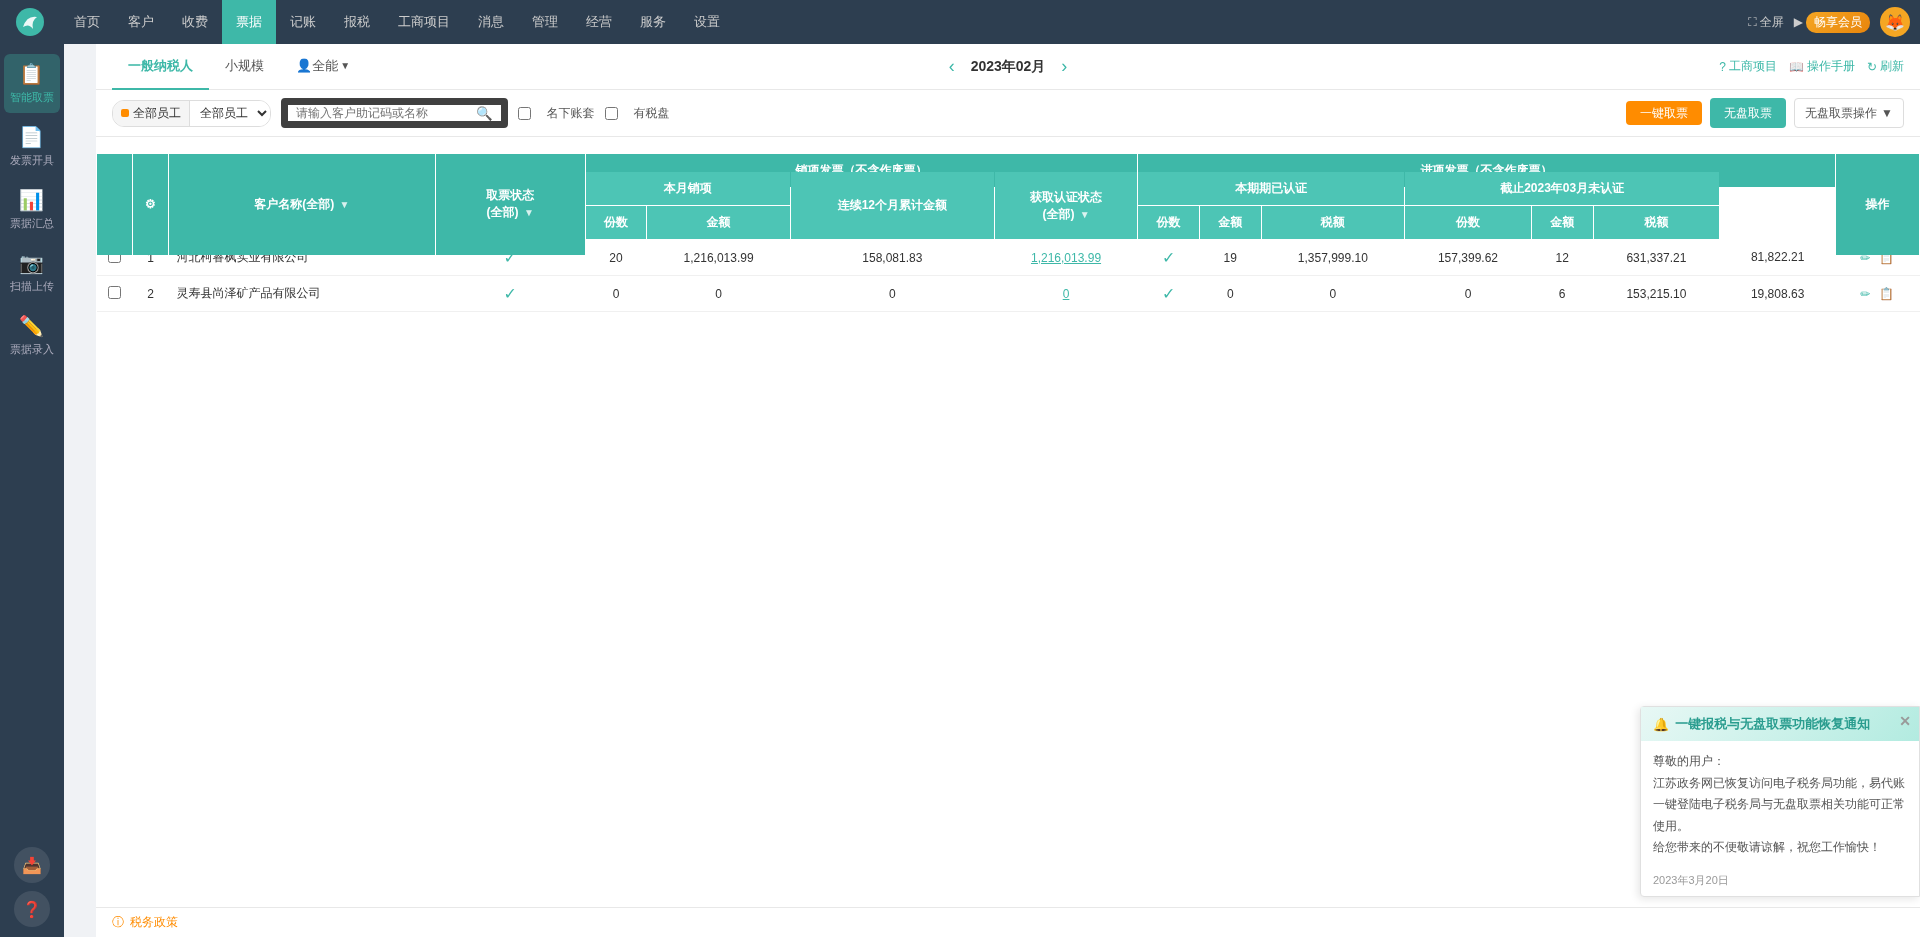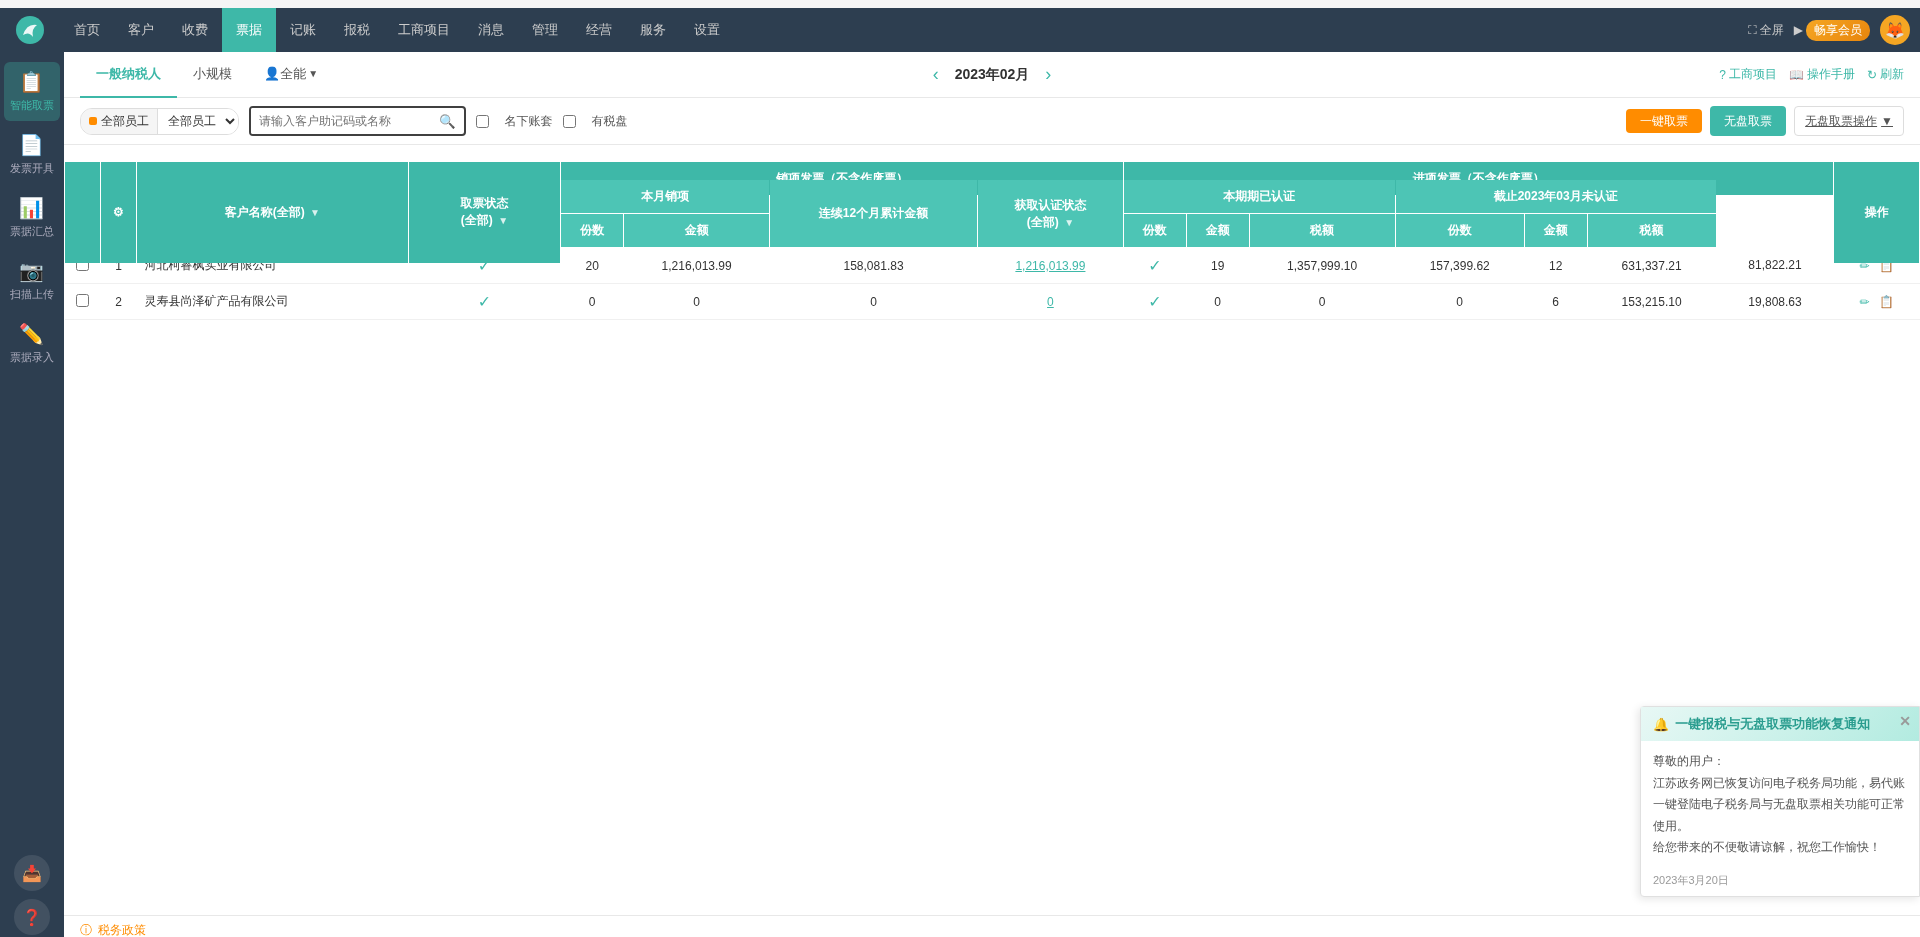--- a/index.html
+++ b/index.html
@@ -6,21 +6,20 @@
     body { font-family: 'Microsoft YaHei', Arial, sans-serif; font-size: 13px; background: #f5f5f5; color: #333; overflow: hidden; }
 
     
     .top-nav {
       background: #2d3e50;
       height: 44px;
       display: flex;
       align-items: center;
       padding: 0 10px;
       color: #fff;
-      margin-top: 8px;
     }
     .top-nav .logo {
       width: 40px;
       height: 40px;
       display: flex;
       align-items: center;
       justify-content: center;
       margin-right: 10px;
     }
     .top-nav .logo svg { width: 30px; height: 30px; }
@@ -103,20 +102,21 @@
       font-size: 16px;
     }
 
     
     .main-content {
       flex: 1;
       display: flex;
       flex-direction: column;
       overflow: hidden;
       background: #f0f2f5;
+      padding-left: 32px;
     }
 
     
     .sub-tabs {
       background: #fff;
       height: 46px;
       display: flex;
       align-items: center;
       padding: 0 16px;
       border-bottom: 1px solid #e8e8e8;
@@ -203,21 +203,21 @@
       outline: none;
       background: #fff;
       padding: 0 6px;
       font-size: 12px;
       height: 100%;
       color: #333;
     }
     .search-box {
       display: flex;
       align-items: center;
-      border: 2px solid #404040;
+      border: 7px solid #404040;
       border-radius: 4px;
       overflow: hidden;
       height: 30px;
     }
     .search-box input {
       border: none;
       outline: none;
       padding: 0 8px;
       font-size: 12px;
       width: 180px;
@@ -275,21 +275,20 @@
       border: 1px solid #ddd;
       border-radius: 4px;
       padding: 0 10px;
       height: 30px;
       cursor: pointer;
       font-size: 12px;
       white-space: nowrap;
       display: flex;
       align-items: center;
       gap: 4px;
-      text-decoration: underline;
     }
 
     
     .table-container {
       flex: 1;
       overflow: auto;
       background: #fff;
       margin: 0;
     }
     table {

